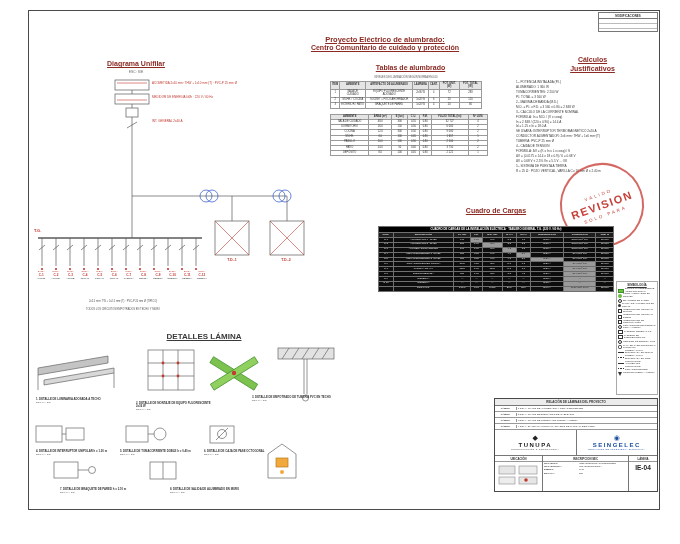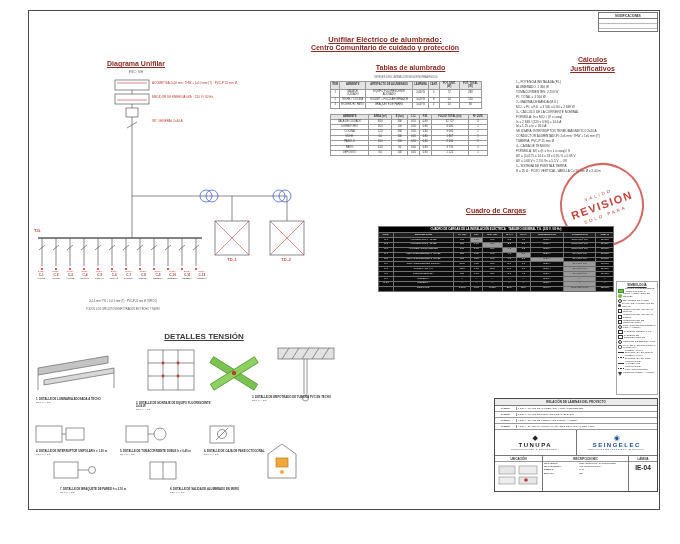--- a/index.html
+++ b/index.html
@@ -92,21 +92,21 @@
 
   <div class="abs sheet"></div>
 
   <div class="abs mods">
     <div class="mods-h">MODIFICACIONES</div>
     <div class="mods-line"></div>
     <div class="mods-line"></div>
   </div>
 
   <div class="abs" style="left:285px;top:35px;width:200px">
-    <div class="sec-title t-main1">Unifilar Eléctrico de alumbrado:</div>
+    <div class="sec-title t-main1">Proyecto Eléctrico de alumbrado:</div>
     <div class="sec-title t-main2">Centro Comunitario de cuidado y protección</div>
   </div>
 
   <div class="abs sec-title h7" style="left:92px;top:60px;width:88px">Diagrama Unifilar</div>
   <div class="abs esc" style="left:92px;top:70px;width:88px">ESC: S/E</div>
 
   <svg class="abs" style="left:30px;top:76px" width="300" height="250" viewBox="0 0 300 250">
     <g stroke="#5a5a5a" stroke-width="0.7" fill="none">
       <rect x="85" y="4" width="34" height="10"></rect>
       <rect x="85" y="18" width="34" height="10"></rect>
@@ -530,21 +530,21 @@
             <td>27.1</td>
             <td>33.9</td>
             <td>2x40 A</td>
             <td class="hl">2x10 mm² THW</td>
             <td>25 mm</td>
           </tr>
         </tbody>
       </table>
     </div>
 
-  <div class="abs sec-title" style="left:148px;top:332px;width:112px;font-size:8px;color:#3a3a3a">DETALLES TENSIÓN</div>
+  <div class="abs sec-title" style="left:148px;top:332px;width:112px;font-size:8px;color:#3a3a3a">DETALLES LÁMINA</div>
 
   <svg class="abs" style="left:30px;top:346px" width="310" height="162" viewBox="0 0 310 162">
     <g stroke="#666" stroke-width="0.7" fill="none">
       <polygon points="8,22 78,10 78,17 8,29" fill="#c4c4c4"></polygon>
       <polygon points="14,34 84,22 84,27 14,39" fill="#d8d8d8"></polygon>
       <line x1="8" y1="29" x2="8" y2="44"></line>
         <line x1="84" y1="27" x2="84" y2="42"></line>
       <rect x="118" y="4" width="46" height="40"></rect>
       <line x1="118" y1="17" x2="164" y2="17"></line>
         <line x1="118" y1="30" x2="164" y2="30"></line>

